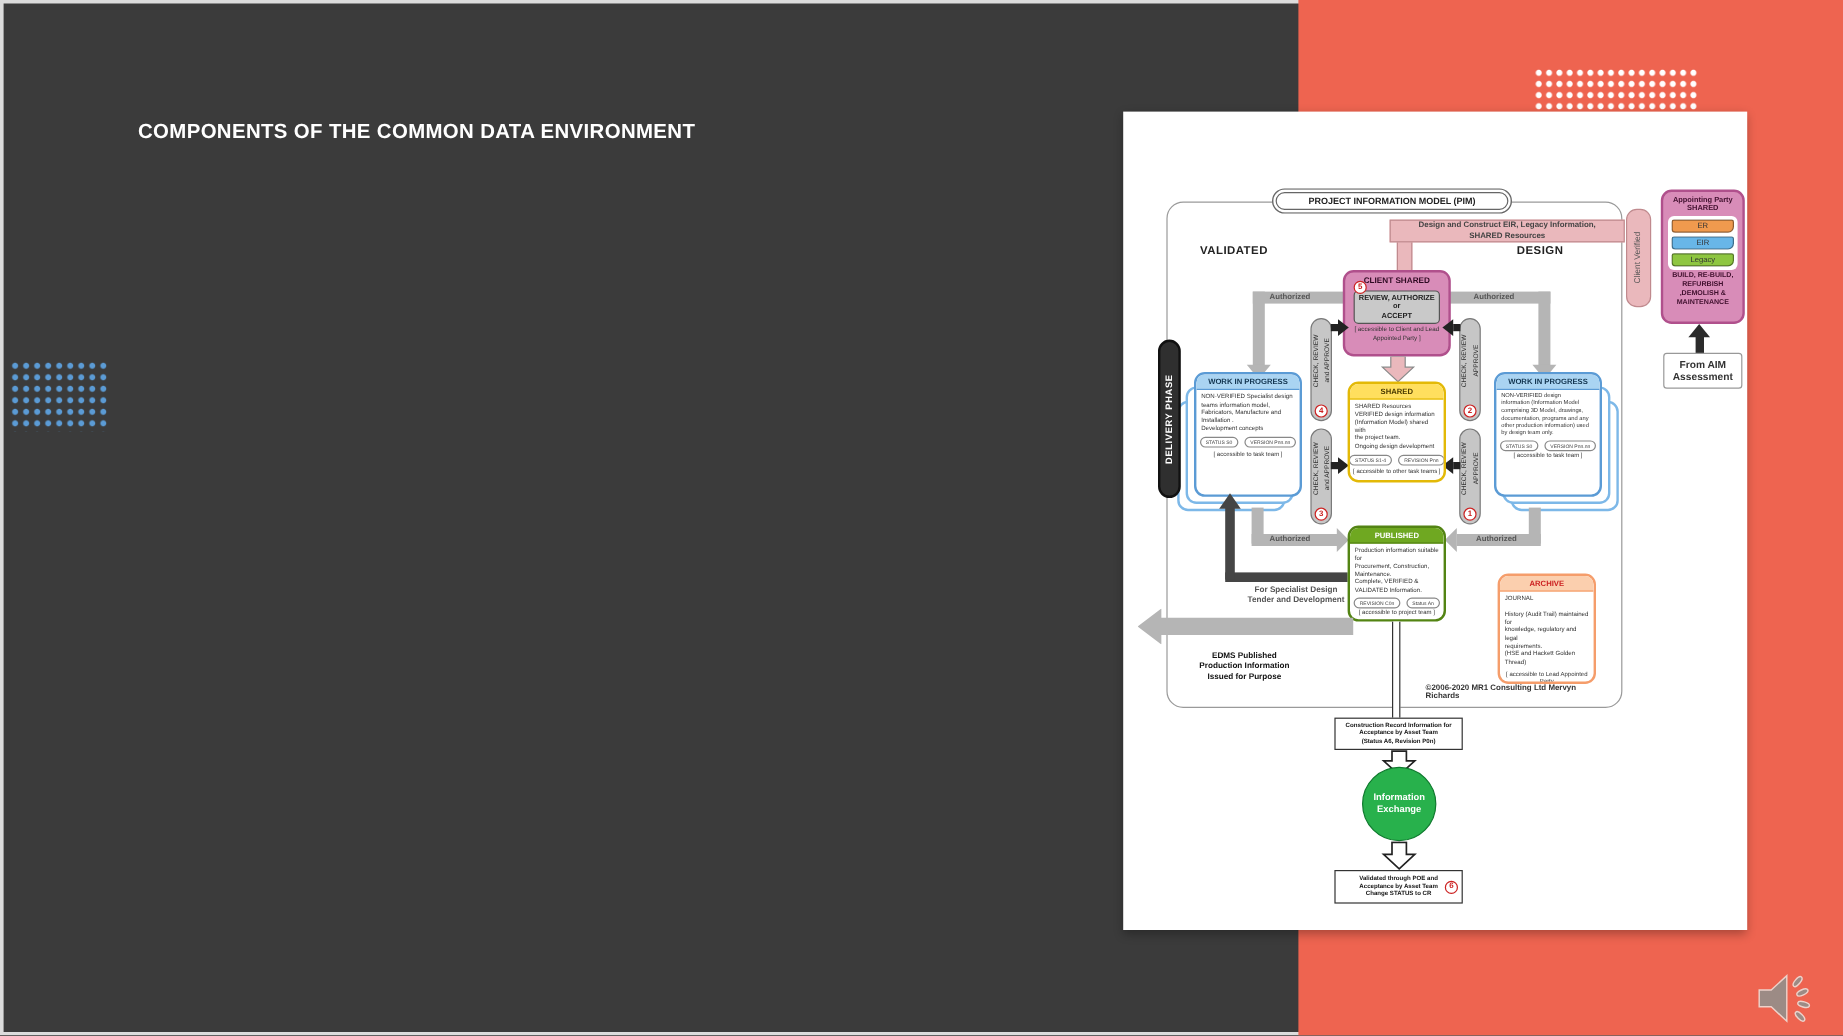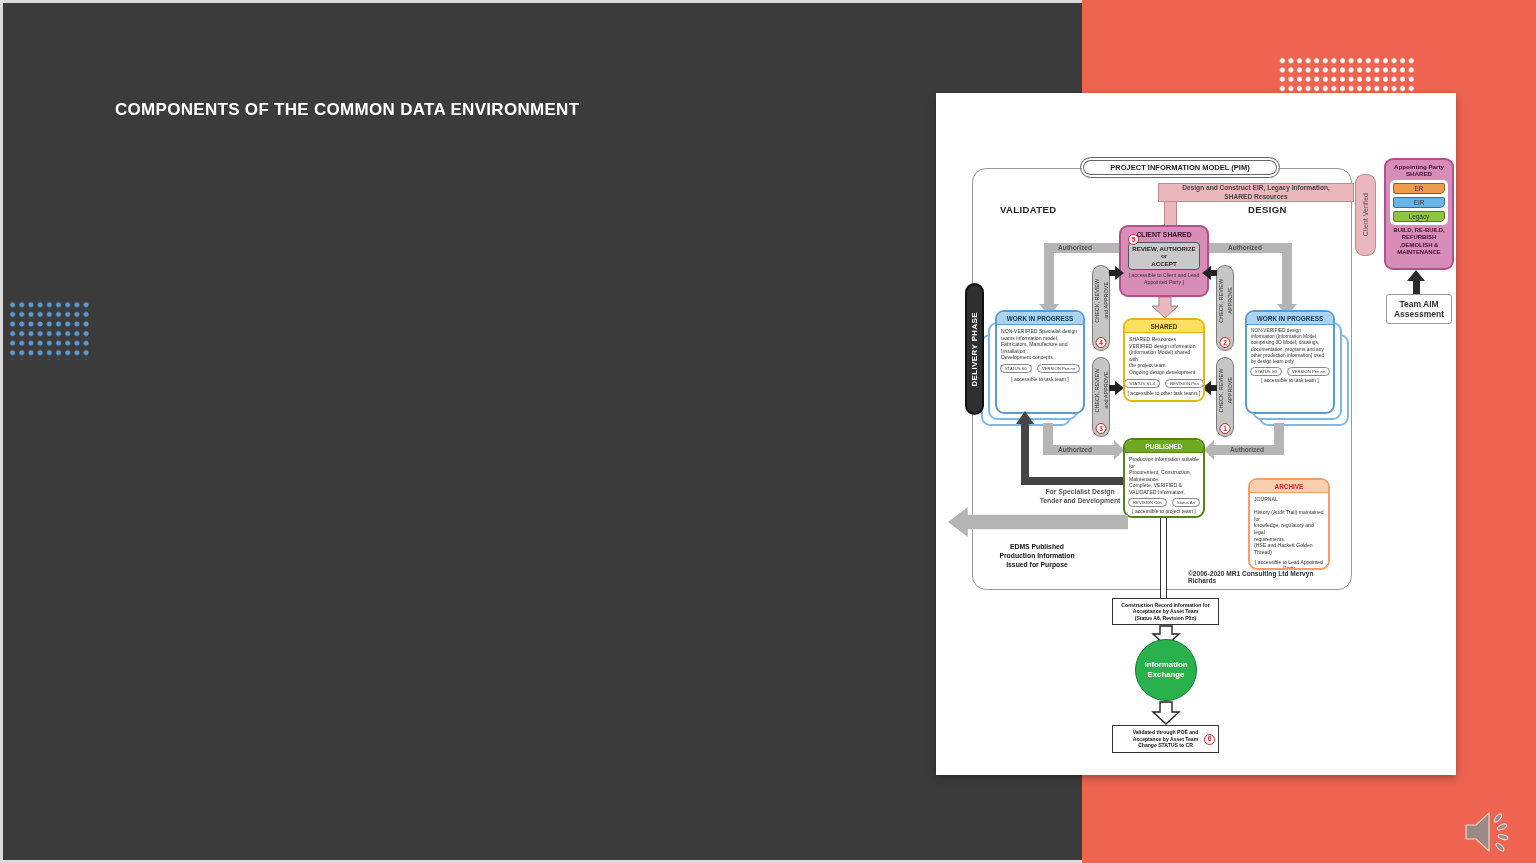--- a/index.html
+++ b/index.html
@@ -20,21 +20,21 @@
     background-size:9.2px 9.6px; }
   .dots-white { left:1278px; top:56px; width:136px; height:37px;
     background-image: radial-gradient(circle, #fff 2.1px, rgba(255,255,255,.35) 2.6px, transparent 3px);
     background-size:8.6px 9.3px; }
   .speaker { left:1462px; top:806px; width:56px; height:52px; cursor:pointer; }
 
   
   .panel { left:936px; top:93px; width:520px; height:682px; background:#fff;
            box-shadow:0 3px 8px rgba(0,0,0,.3); font-family:"Liberation Sans", sans-serif; }
   .boundary { left:36px; top:75px; width:380px; height:422px; border:1.5px solid #9a9a9a; border-radius:14px; }
-  .pim { left:144px; top:64px; width:200px; height:21px; background:#fff; border:1px solid #666; border-radius:11px;
+  .pim { left:124px; top:64px; width:200px; height:21px; background:#fff; border:1px solid #666; border-radius:11px;
          box-shadow: inset 0 0 0 2px #fff, inset 0 0 0 3px #666;
          display:flex; align-items:center; justify-content:center; font-size:7.5px; font-weight:bold; color:#222; }
   .banner { left:222px; top:90px; width:196px; height:19px; background:#eab8bc; border:1px solid #c08a8e;
             display:flex; align-items:center; justify-content:center; text-align:center;
             font-size:6.6px; font-weight:bold; color:#444; white-space:pre-line; line-height:1.25; }
   .banner-conn { left:228px; top:108px; width:13px; height:25px; background:#eab8bc;
                  border-left:1px solid #c08a8e; border-right:1px solid #c08a8e; }
   .client-verified { left:419px; top:81px; width:21px; height:82px; background:#eab8bc; border:1.5px solid #c08a8e;
                      border-radius:9px; display:flex; align-items:center; justify-content:center; }
   .vtext { writing-mode:vertical-rl; transform:rotate(180deg); white-space:pre-line; text-align:center; }
@@ -142,25 +142,25 @@
         <div class="ribbon" style="background:#8ec641;margin-bottom:0">Legacy</div>
       </div>
       <div class="ap-foot">BUILD,  RE-BUILD,
 REFURBISH
 ,DEMOLISH &amp;
 MAINTENANCE</div>
     </div>
 
     <div class="abs tri" style="left:471px;top:177px;border-left:9px solid transparent;border-right:9px solid transparent;border-bottom:11px solid #2b2b2b"></div>
     <div class="abs" style="left:477px;top:187px;width:7px;height:15px;background:#2b2b2b"></div>
-    <div class="abs from-aim">Team AIM
+    <div class="abs from-aim">From AIM
 Assessment</div>
 
     <div class="abs zone-label" style="left:64px;top:111px">VALIDATED</div>
-    <div class="abs zone-label" style="left:312px;top:111px">DESIGN</div>
+    <div class="abs zone-label" style="left:328px;top:111px">DESIGN</div>
 
     <div class="abs gray" style="left:108px;top:150px;width:77px;height:10px"></div>
     <div class="abs gray" style="left:108px;top:150px;width:10px;height:62px"></div>
     <div class="abs tri" style="left:103px;top:211px;border-left:10px solid transparent;border-right:10px solid transparent;border-top:12px solid #b5b5b5"></div>
     <div class="abs glabel" style="left:122px;top:151px">Authorized</div>
 
     <div class="abs gray" style="left:271px;top:150px;width:85px;height:10px"></div>
     <div class="abs gray" style="left:346px;top:150px;width:10px;height:62px"></div>
     <div class="abs tri" style="left:341px;top:211px;border-left:10px solid transparent;border-right:10px solid transparent;border-top:12px solid #b5b5b5"></div>
     <div class="abs glabel" style="left:292px;top:151px">Authorized</div>

